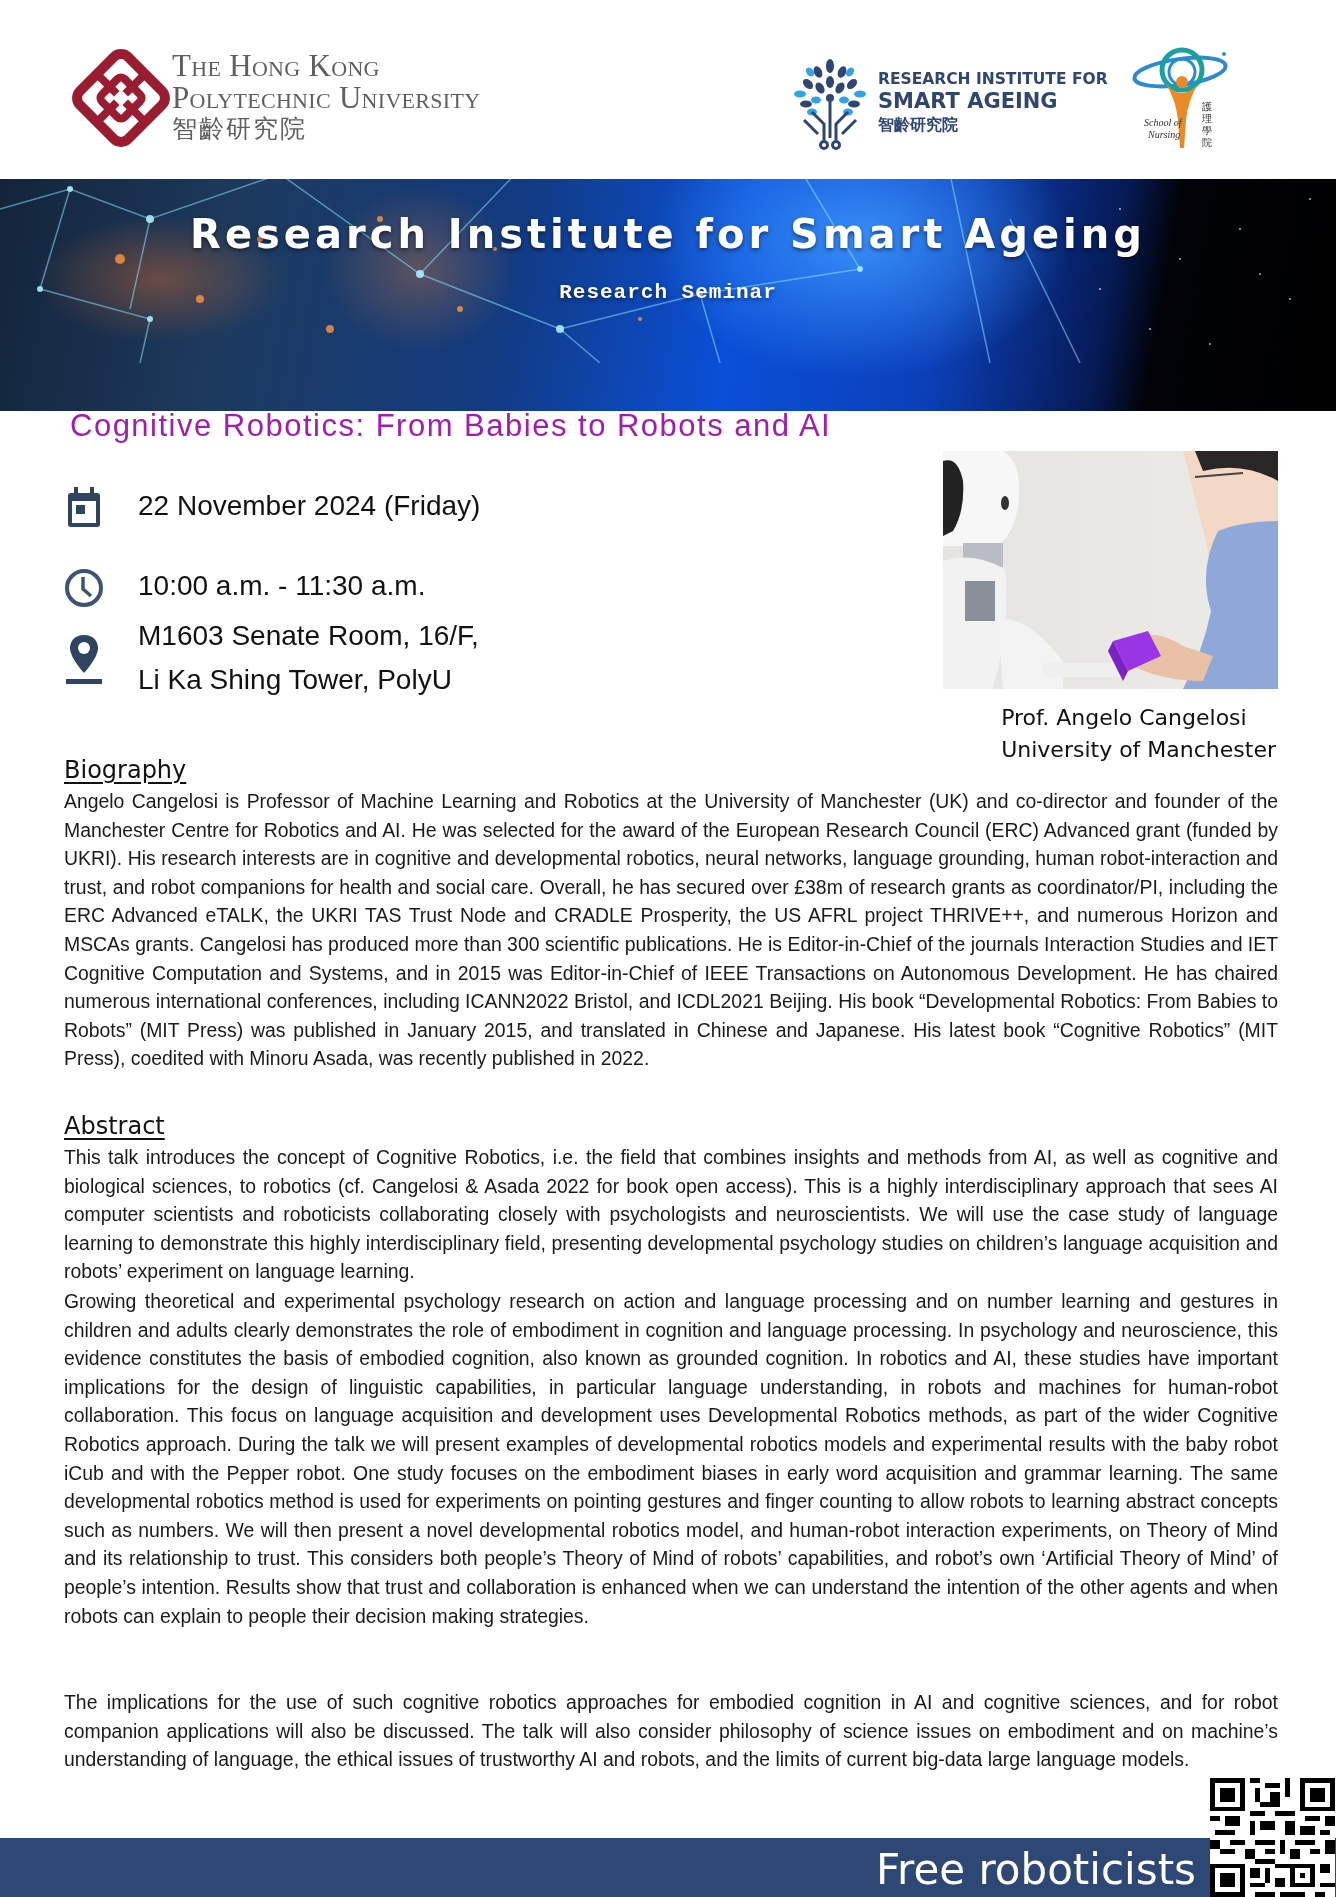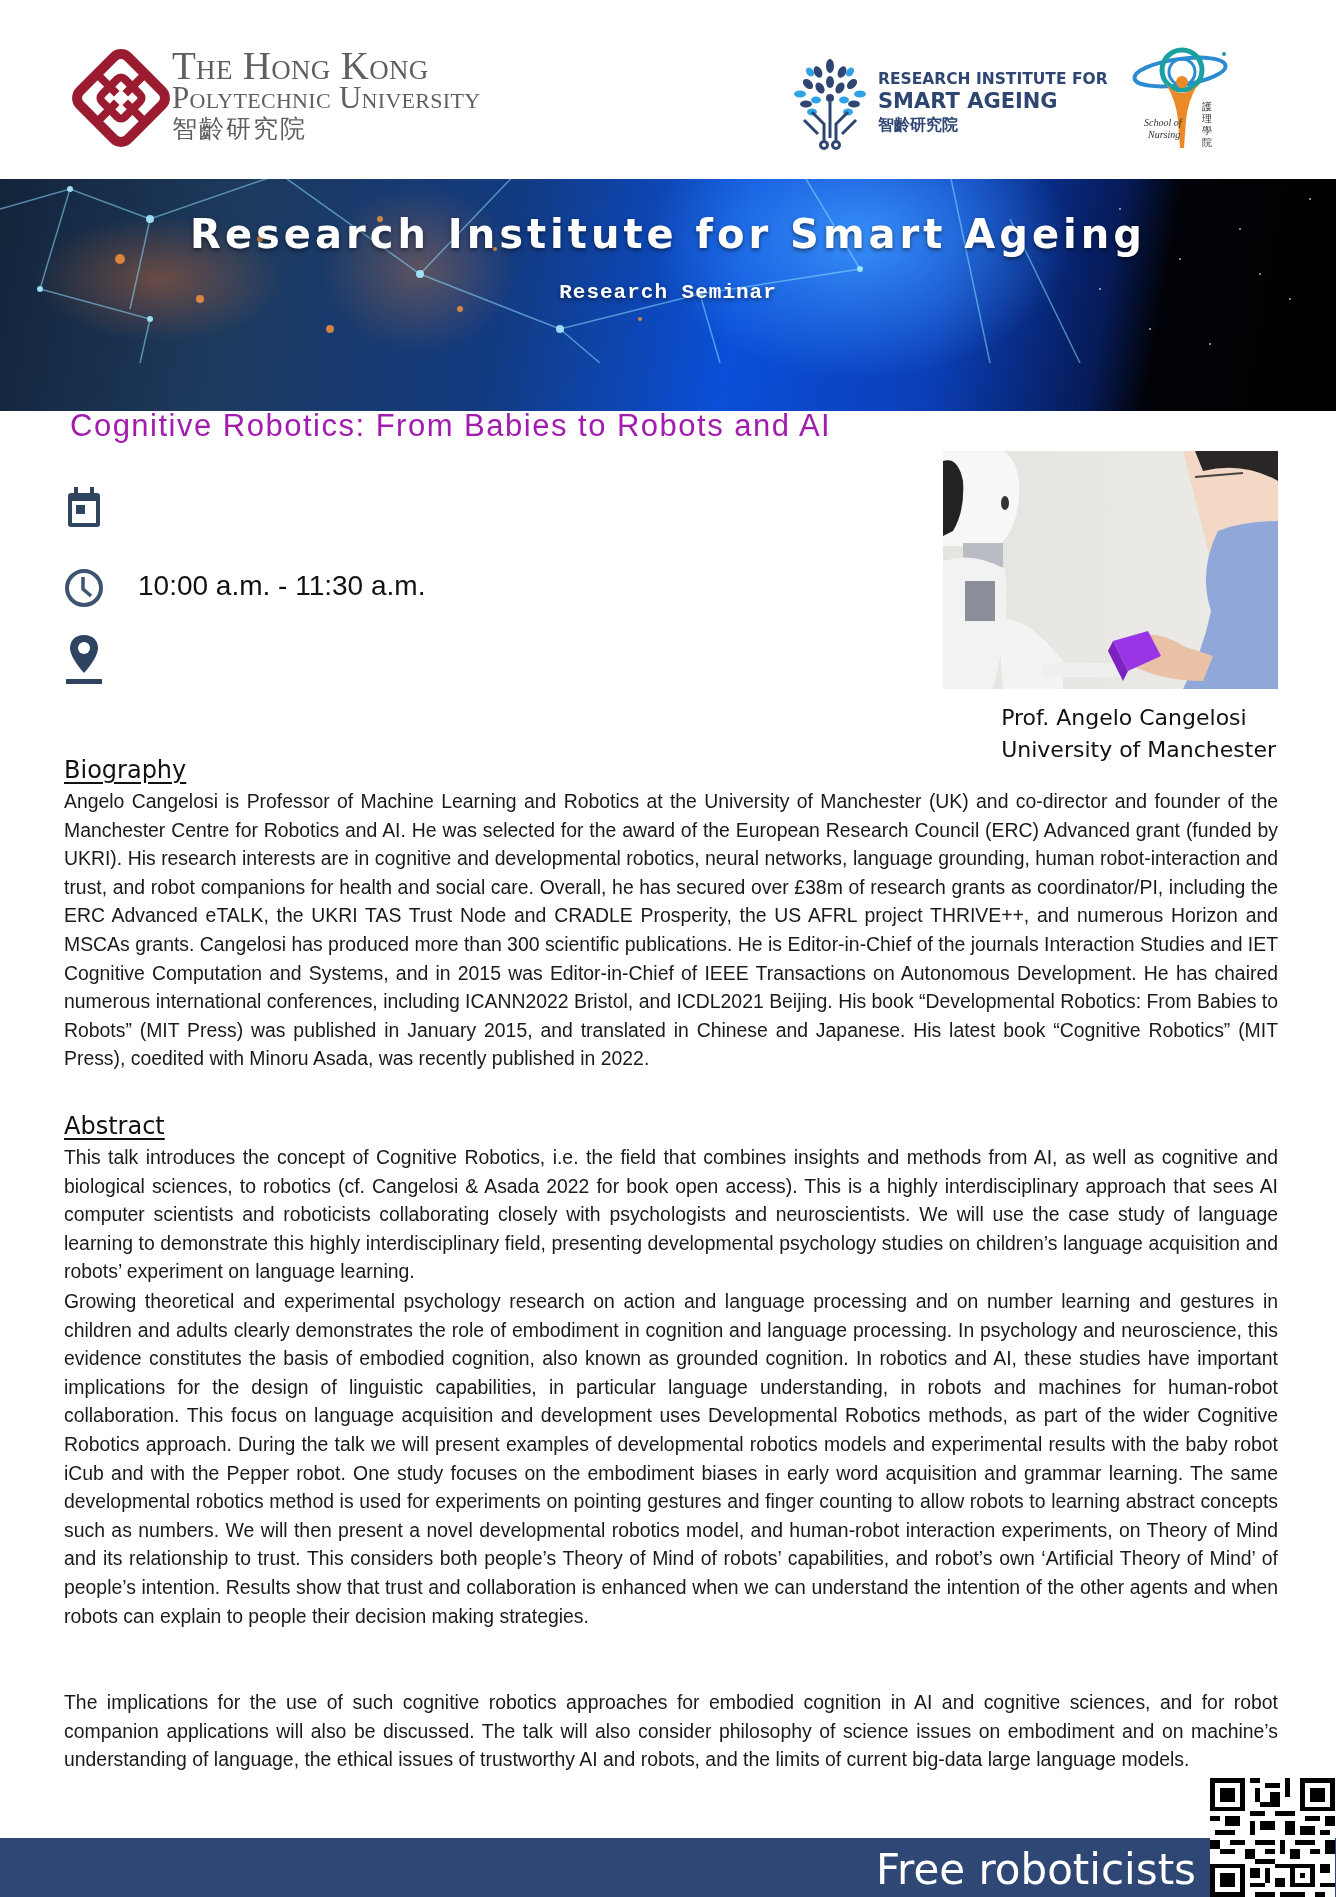--- a/index.html
+++ b/index.html
@@ -3,21 +3,21 @@
 <meta charset="utf-8">
 <style>
   * { box-sizing: border-box; margin: 0; padding: 0; }
   html, body { width: 1336px; height: 1897px; background: #ffffff; overflow: hidden; }
   body { position: relative; font-family: "Liberation Sans", sans-serif; color: #111; }
 
   
   .header { position: absolute; left: 0; top: 0; width: 1336px; height: 178px; background: #fff; }
   .polyu-logo { position: absolute; left: 66px; top: 46px; width: 110px; height: 104px; }
   .polyu-text { position: absolute; left: 172px; top: 50px; color: #5f5f5f; font-family: "Liberation Serif", serif; }
-  .polyu-text .l1 { font-size: 39px; line-height: 32px; letter-spacing: 0.3px; font-variant: small-caps; }
+  .polyu-text .l1 { font-size: 31px; line-height: 32px; letter-spacing: 0.3px; font-variant: small-caps; }
   .polyu-text .l2 { font-size: 31px; line-height: 32px; letter-spacing: 0.3px; font-variant: small-caps; }
   .polyu-text .l3 { font-size: 25px; line-height: 30px; letter-spacing: 2px; font-family: "DejaVu Sans", sans-serif; color: #5f5f5f; }
 
   .risa-logo { position: absolute; left: 790px; top: 58px; width: 80px; height: 96px; }
   .risa-text { position: absolute; left: 878px; top: 70px; color: #2f4672; font-family: "DejaVu Sans", sans-serif; font-weight: bold; }
   .risa-text .r1 { font-size: 15.5px; line-height: 19px; }
   .risa-text .r2 { font-size: 21px; line-height: 25px; }
   .risa-text .r3 { font-size: 16px; line-height: 22px; }
 
   .nursing-logo { position: absolute; left: 1130px; top: 40px; width: 100px; height: 115px; }
@@ -205,40 +205,45 @@
 <div class="info-row row-date">
   <span class="info-icon">
     <svg width="36" height="42" viewBox="0 0 36 42">
       <rect x="2" y="6" width="32" height="34" rx="3" fill="#2f4460"></rect>
       <rect x="6" y="14" width="24" height="22" fill="#fff"></rect>
       <rect x="8" y="0" width="4" height="8" fill="#2f4460"></rect>
       <rect x="24" y="0" width="4" height="8" fill="#2f4460"></rect>
       <rect x="10" y="18" width="9" height="9" fill="#2f4460"></rect>
     </svg>
   </span>
+  <span class="info-text">22 November 2024 (Friday)</span>
 </div>
 
 <div class="info-row row-time">
   <span class="info-icon">
     <svg width="40" height="40" viewBox="0 0 40 40">
       <circle cx="20" cy="20" r="17" fill="none" stroke="#3f5470" stroke-width="4"></circle>
       <path d="M19 9 V21 L27 28" fill="none" stroke="#3f5470" stroke-width="3.5"></path>
     </svg>
   </span>
   <span class="info-text">10:00 a.m. - 11:30 a.m.</span>
 </div>
 
 <div class="info-row row-loc">
   <span class="info-icon" style="height:88px;">
     <svg width="36" height="54" viewBox="0 0 36 54">
       <path d="M18 4 C8 4 4 11 4 17 C4 27 18 42 18 42 C18 42 32 27 32 17 C32 11 28 4 18 4 Z" fill="#2f4460"></path>
       <circle cx="18" cy="17" r="6" fill="#fff"></circle>
       <rect x="0" y="48" width="36" height="5" fill="#2f4460"></rect>
     </svg>
   </span>
+  <div class="info-text">
+    <div>M1603 Senate Room, 16/F,</div>
+    <div>Li Ka Shing Tower, PolyU</div>
+  </div>
 </div>
 
 <div class="photo">
   <svg width="335" height="238" viewBox="0 0 335 238">
     <defs>
       <linearGradient id="bg" x1="0" y1="0" x2="1" y2="0">
         <stop offset="0" stop-color="#e6e4e0"></stop>
           <stop offset="1" stop-color="#ecebe8"></stop>
       </linearGradient>
     </defs>

